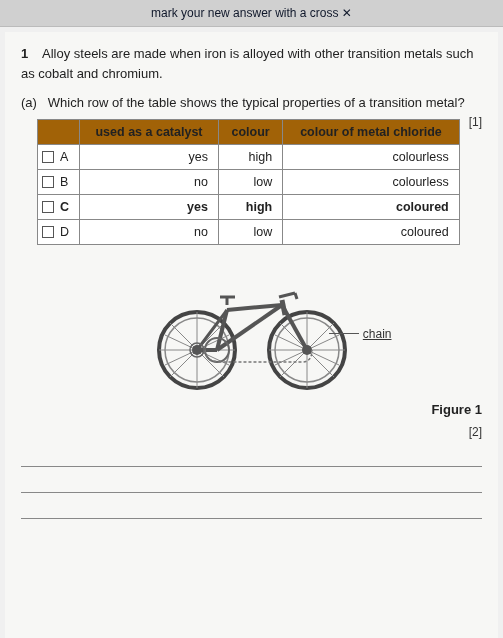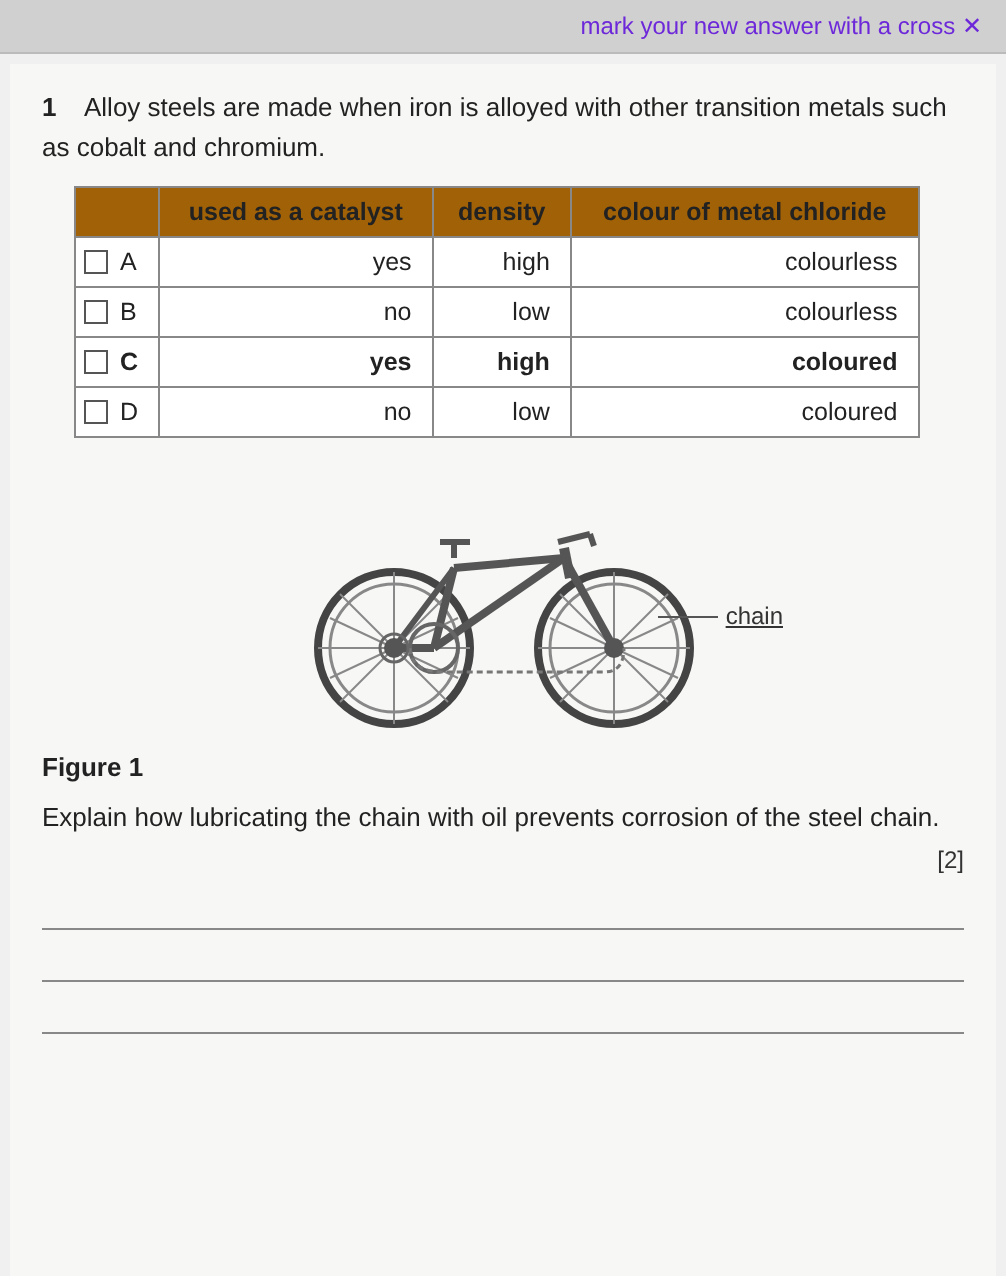--- a/index.html
+++ b/index.html
@@ -21,23 +21,23 @@
       width: 503px;
       min-height: 638px;
       background: #f0f0f0;
       padding: 0;
       position: relative;
     }
 
     .top-bar {
       background: #d0d0d0;
       padding: 6px 12px;
-      text-align: right;
+      text-align: center;
       font-size: 12px;
-      color: #6d28d9;
+      color: #0f172a;
       border-bottom: 1px solid #bbb;
     }
 
     .content {
       background: #f7f7f5;
       margin: 5px;
       padding: 12px 16px 16px 16px;
       min-height: 610px;
     }
 
@@ -151,21 +151,21 @@
 
     .chain-line {
       width: 30px;
       height: 1px;
       background: #555;
       display: inline-block;
       margin-right: 4px;
     }
 
     .figure-label {
-      text-align: left;
+      text-align: right;
       font-size: 13px;
       font-weight: bold;
       margin: 4px 0 8px 0;
     }
 
     .explain-question {
       font-size: 13px;
       line-height: 1.5;
       margin-bottom: 4px;
     }
@@ -205,28 +205,34 @@
   </div>
 
   <div class="content">
 
     <div class="q1-intro">
       <span class="question-number">1</span>
       <span>&nbsp;&nbsp;</span>
       <span class="question-text">Alloy steels are made when iron is alloyed with other transition metals such as cobalt and chromium.</span>
     </div>
 
+    <div class="sub-question">
+      <span>(a)</span>
+      <span>&nbsp;</span>
+      <span>Which row of the table shows the typical properties of a transition metal?</span>
+      <span class="marks">[1]</span>
+    </div>
 
     <div class="table-container">
       <table>
         <thead>
           <tr>
             <th class="first-col"></th>
             <th>used as a catalyst</th>
-            <th>density</th>
+            <th>colour</th>
             <th>colour of metal chloride</th>
           </tr>
         </thead>
         <tbody>
           <tr>
             <td class="first-col">
               <div class="row-label">
                 <span class="checkbox"></span>
                 <span>A</span>
               </div>
@@ -328,23 +334,20 @@
         <div class="chain-label">
           <span class="chain-line"></span>
           <span>chain</span>
         </div>
       </div>
 
       <div class="figure-label">
         <span>Figure 1</span>
       </div>
 
-      <div class="explain-question">
-        <span>Explain how lubricating the chain with oil prevents corrosion of the steel chain.</span>
-      </div>
 
       <div class="marks-right">
         <span>[2]</span>
       </div>
 
       <div class="answer-lines">
         <div class="answer-line"></div>
         <div class="answer-line"></div>
         <div class="answer-line"></div>
       </div>

